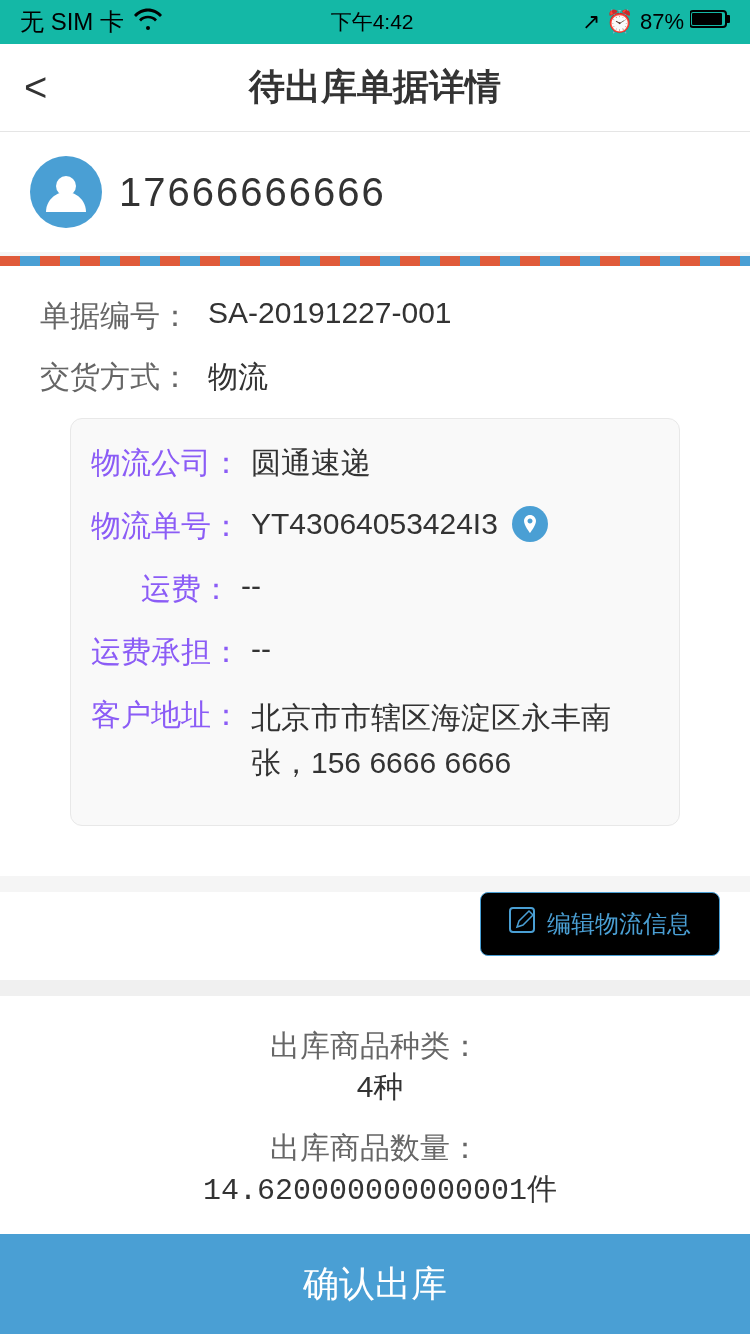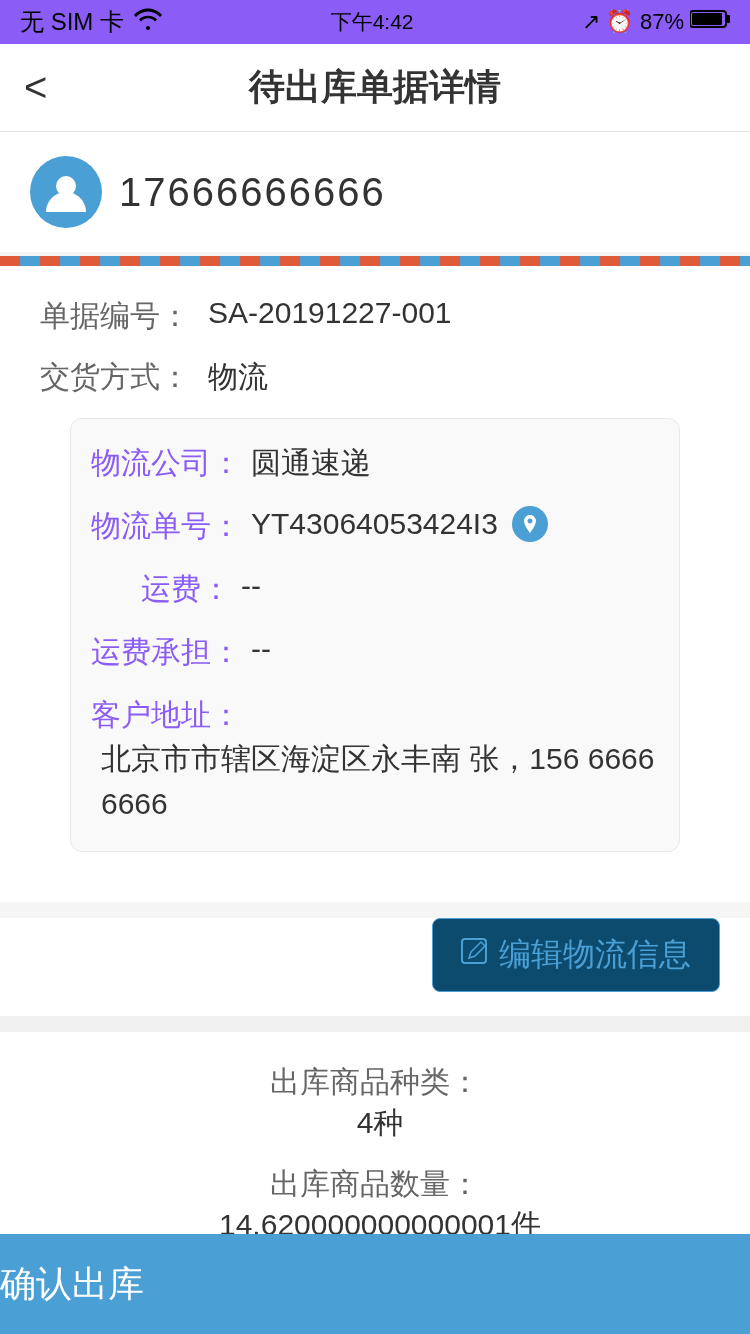--- a/index.html
+++ b/index.html
@@ -11,21 +11,21 @@
       font-family: -apple-system, "PingFang SC", "Helvetica Neue", Arial, sans-serif;
       font-size: 28px;
       color: #333;
       position: relative;
     }
 
     
     .status-bar {
       width: 750px;
       height: 44px;
-      background: #8b5cf6;
+      background: #14b8a6;
       display: flex;
       align-items: center;
       justify-content: space-between;
       padding: 0 20px;
       font-size: 24px;
       color: #000;
     }
     .status-left { display: flex; align-items: center; gap: 10px; }
     .status-center { font-weight: 500; font-size: 21px; }
     .status-right { display: flex; align-items: center; gap: 6px; font-size: 22px; }
@@ -132,21 +132,21 @@
       border-radius: 12px;
       margin: 20px 30px;
       padding: 24px 20px;
     }
     .logistics-row {
       display: flex;
       align-items: flex-start;
       margin-bottom: 22px;
       font-size: 30px;
     }
-    .logistics-row:last-child { margin-bottom: 1px; flex-direction: column; }
+    .logistics-row:last-child { margin-bottom: 16px; }
     .logistics-label {
       color: #8b5cf6;
       min-width: 140px;
       text-align: right;
       flex-shrink: 0;
     }
     .logistics-value {
       color: #333;
       margin-left: 10px;
       flex: 1;
@@ -175,24 +175,24 @@
     
     .edit-btn-wrap {
       display: flex;
       justify-content: flex-end;
       padding: 0 30px 24px;
       background: #fff;
     }
     .edit-btn {
       border: 1px solid #4a9fd4;
       color: #4a9fd4;
-      background: #0c4a6e;
+      background: #000000;
       border-radius: 8px;
       padding: 14px 28px;
-      font-size: 32px;
+      font-size: 24px;
       display: flex;
       align-items: center;
       gap: 10px;
       cursor: pointer;
     }
 
     
     .section-sep {
       height: 16px;
       background: #f0f0f0;
@@ -204,21 +204,21 @@
       padding: 30px 40px;
       margin-bottom: 0;
     }
     .goods-row {
       display: flex;
       align-items: center;
       margin-bottom: 20px;
       font-size: 30px;
       flex-direction: column;
     }
-    .goods-row:last-child { margin-bottom: 12px; }
+    .goods-row:last-child { margin-bottom: 12px; font-family: Liberation Mono, monospace; }
     .goods-label {
       color: #666;
       min-width: 168px;
       text-align: right;
       flex-shrink: 0;
     }
     .goods-value {
       color: #333;
       margin-left: 10px;
     }
@@ -252,21 +252,21 @@
     
     .bottom-bar {
       position: fixed;
       bottom: 0;
       left: 0;
       width: 750px;
       height: 100px;
       background: #4a9fd4;
       display: flex;
       align-items: center;
-      justify-content: flex-start;
+      justify-content: center;
       cursor: pointer;
     }
     .bottom-btn-label {
       font-size: 36px;
       color: #fff;
       font-weight: 500;
     }
 
     
     .wifi-icon { font-size: 24px; }

